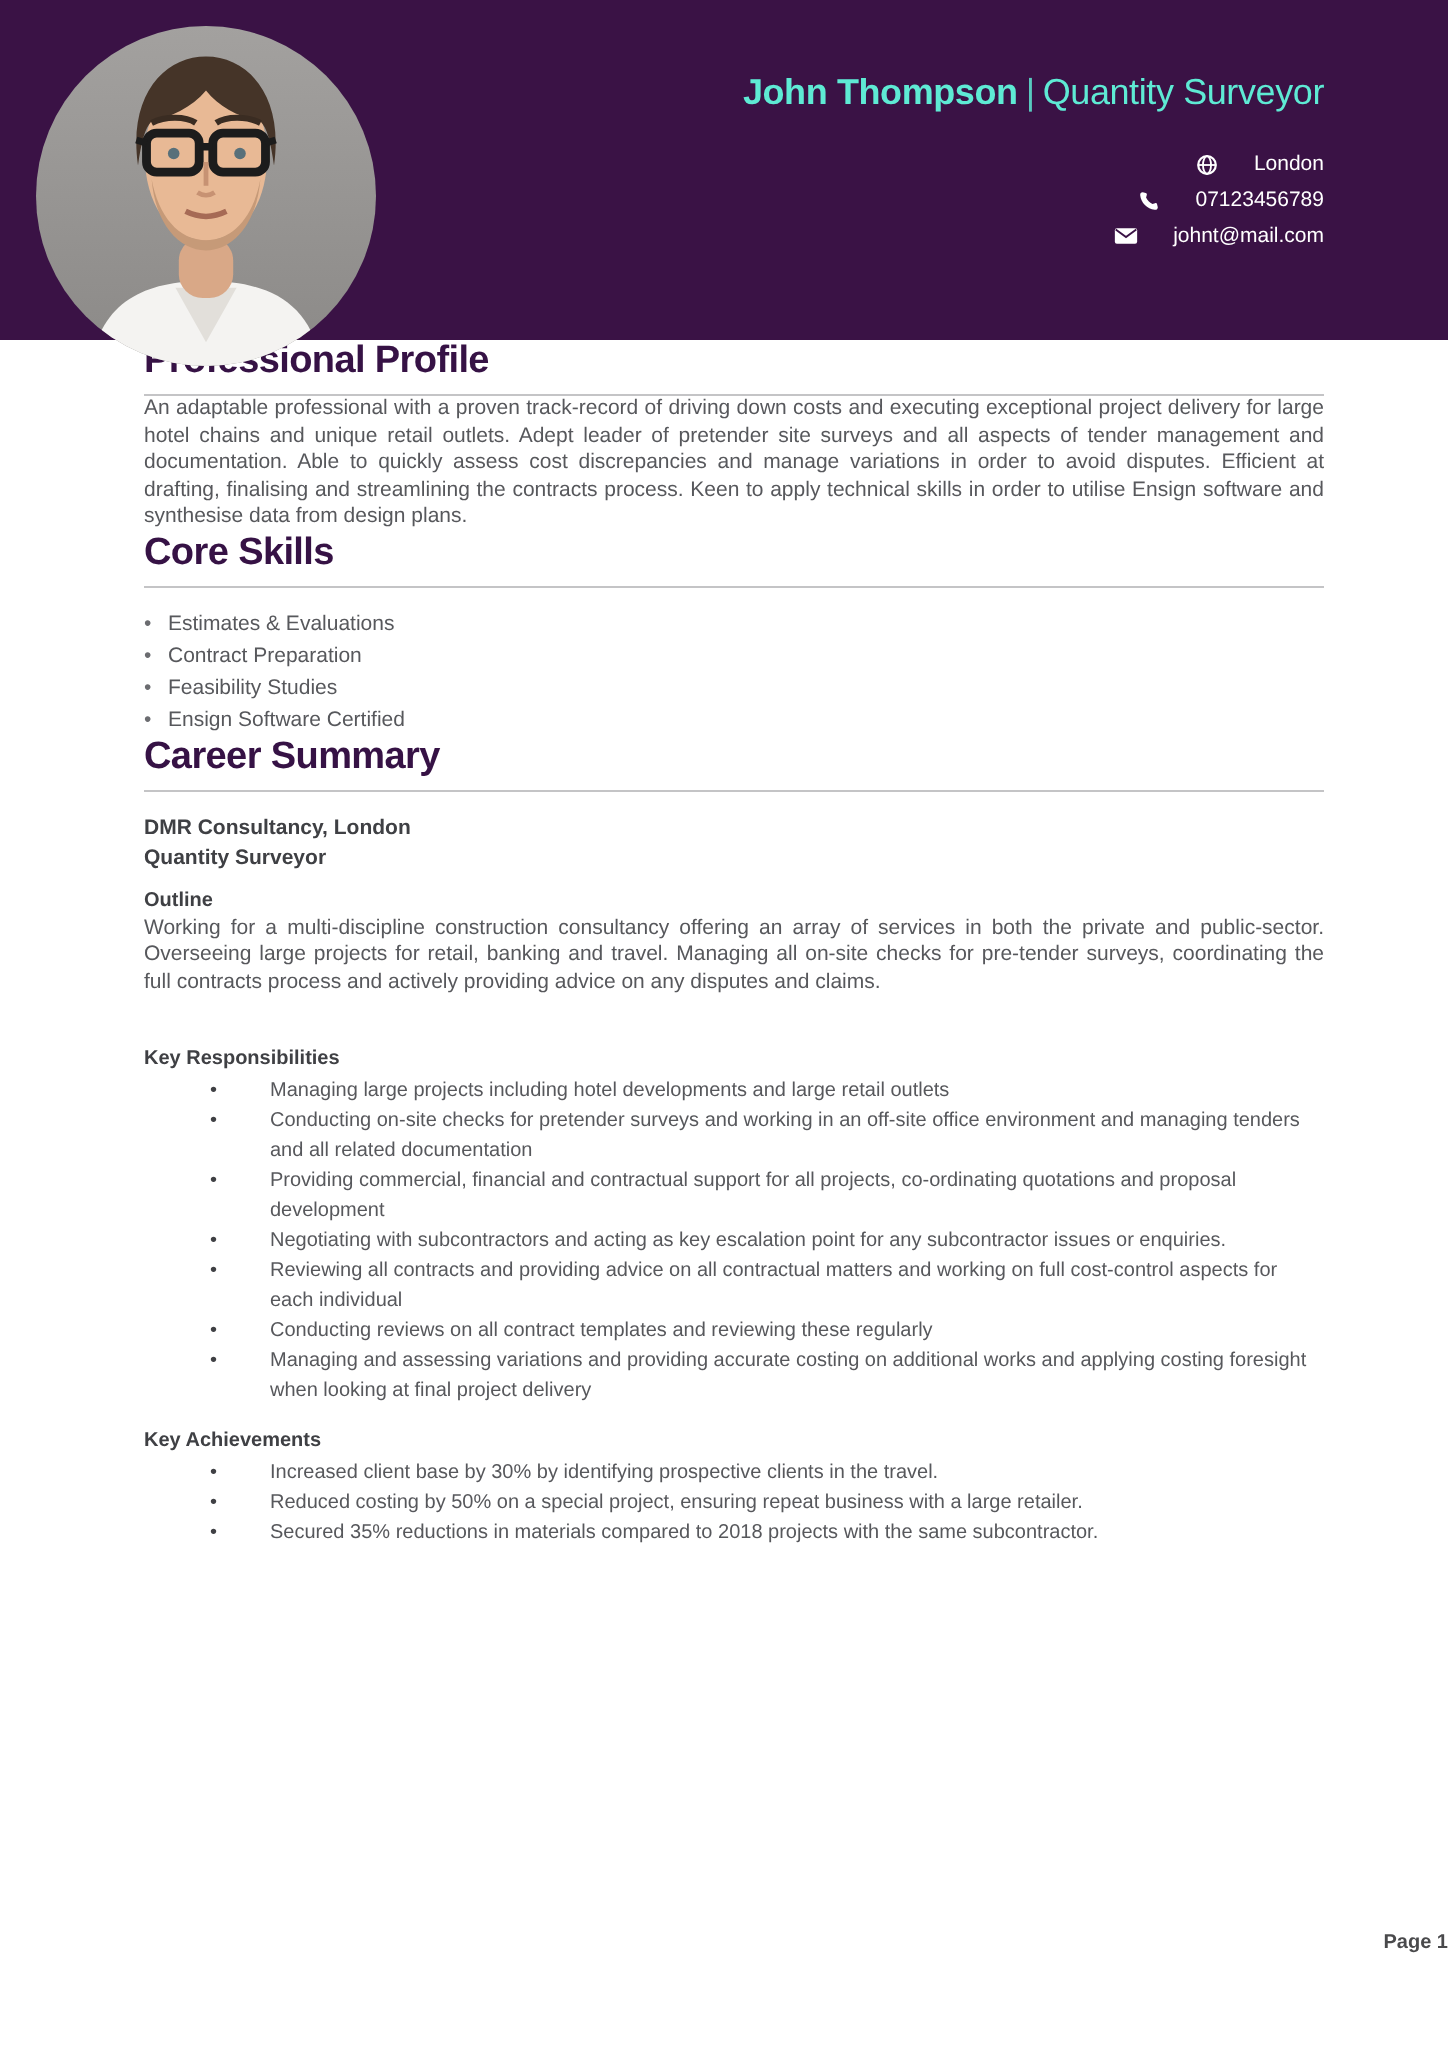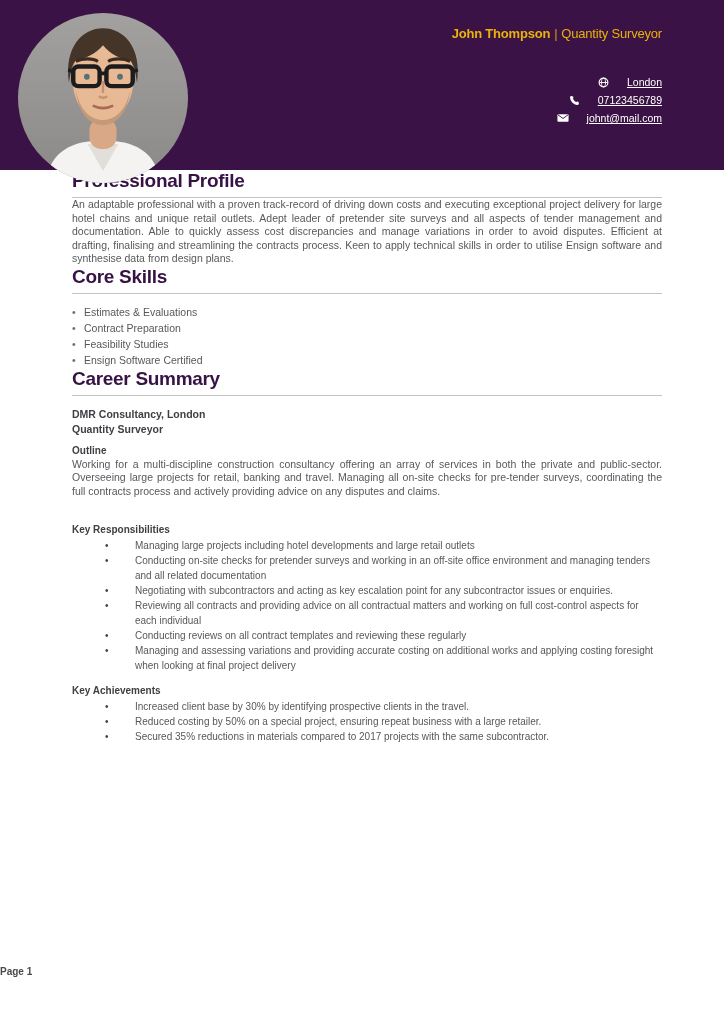--- a/index.html
+++ b/index.html
@@ -8,30 +8,30 @@
     font-family:"Liberation Sans", sans-serif; overflow:hidden;
   }
   
   .hero { position:relative; height:170px; background:#3a1245; }
   .avatar {
     position:absolute; left:18px; top:13px; width:170px; height:170px;
     border-radius:50%; overflow:hidden; z-index:2;
   }
   .avatar svg { display:block; width:100%; height:100%; }
   .name-line {
-    position:absolute; top:22px; right:62px; color:#eab308;
-    font-size:13px; line-height:24px; white-space:nowrap; letter-spacing:-0.2px;
+    position:absolute; top:34px; right:62px; color:#5eead4;
+    font-size:18px; line-height:24px; white-space:nowrap; letter-spacing:-0.2px;
   }
   .name-line .name { font-weight:bold; }
   .name-line .sep { font-weight:normal; opacity:0.85; padding:0 4px; }
   .name-line .role { font-weight:normal; }
   .contact { position:absolute; top:73px; right:62px; margin:0; padding:0; list-style:none; }
   .contact li {
     display:flex; justify-content:flex-end; align-items:center; gap:18px;
-    color:#ffffff; font-size:10.5px; line-height:18px;text-decoration:underline;
+    color:#ffffff; font-size:10.5px; line-height:18px;
   }
   .contact svg { display:block; }
   
   main { padding:0 62px 0 72px; }
   h2.section-heading {
     margin:0; font-size:19px; font-weight:bold; color:#361245;
     letter-spacing:-0.3px; line-height:22px;
     border-bottom:1px solid #c4c4c6; padding-bottom:5px;
   }
   .mt-profile  { margin-top:36px; }
@@ -60,22 +60,22 @@
   .resp-label { margin-top:25px; }
   .ach-label  { margin-top:11px; }
   ul.doc-list { list-style:none; margin:1px 0 0 0; padding:0; }
   ul.doc-list li {
     position:relative; padding-left:63px;
     font-size:10px; line-height:15px; color:#57585c;
   }
   ul.doc-list li::before { content:"\2022"; position:absolute; left:33px; top:0; color:#3f4044; }
   
   .page-footer {
-    position:absolute; top:966px; left:0; right:0; text-align:left;
-    font-size:10px; font-weight:bold; color:#4a4a4c;
+    position:absolute; top:966px; left:0; right:0; text-align:right;
+    font-size:10px; font-weight:bold; color:#4a4a4c;padding-left:16px;
   }
 </style>
 </head>
 <body>
 
 <div class="page">
 
   <header class="hero">
     <div class="avatar">
       <svg viewBox="0 0 100 100" aria-hidden="true">
@@ -165,31 +165,32 @@
         </div>
       </div>
 
       <p class="sub-label outline-label">Outline</p>
       <p class="body outline-para">Working for a multi-discipline construction consultancy offering an array of services in both the private and public-sector. Overseeing large projects for retail, banking and travel. Managing all on-site checks for pre-tender surveys, coordinating the full contracts process and actively providing advice on any disputes and claims.</p>
 
       <p class="sub-label resp-label">Key Responsibilities</p>
       <ul class="doc-list">
         <li>Managing large projects including hotel developments and large retail outlets</li>
         <li>Conducting on-site checks for pretender surveys and working in an off-site office environment and managing tenders and all related documentation</li>
+        <li>Providing commercial, financial and contractual support for all projects, co-ordinating quotations and proposal development</li>
         <li>Negotiating with subcontractors and acting as key escalation point for any subcontractor issues or enquiries.</li>
         <li>Reviewing all contracts and providing advice on all contractual matters and working on full cost-control aspects for each individual</li>
         <li>Conducting reviews on all contract templates and reviewing these regularly</li>
         <li>Managing and assessing variations and providing accurate costing on additional works and applying costing foresight when looking at final project delivery</li>
       </ul>
 
       <p class="sub-label ach-label">Key Achievements</p>
       <ul class="doc-list">
         <li>Increased client base by 30% by identifying prospective clients in the travel.</li>
         <li>Reduced costing by 50% on a special project, ensuring repeat business with a large retailer.</li>
-        <li>Secured 35% reductions in materials compared to 2017 projects with the same subcontractor.</li>
+        <li>Secured 35% reductions in materials compared to 2018 projects with the same subcontractor.</li>
       </ul>
     </section>
 
   </main>
 
   <div class="page-footer">Page 1</div>
 
 </div>
 
 </body></html>

